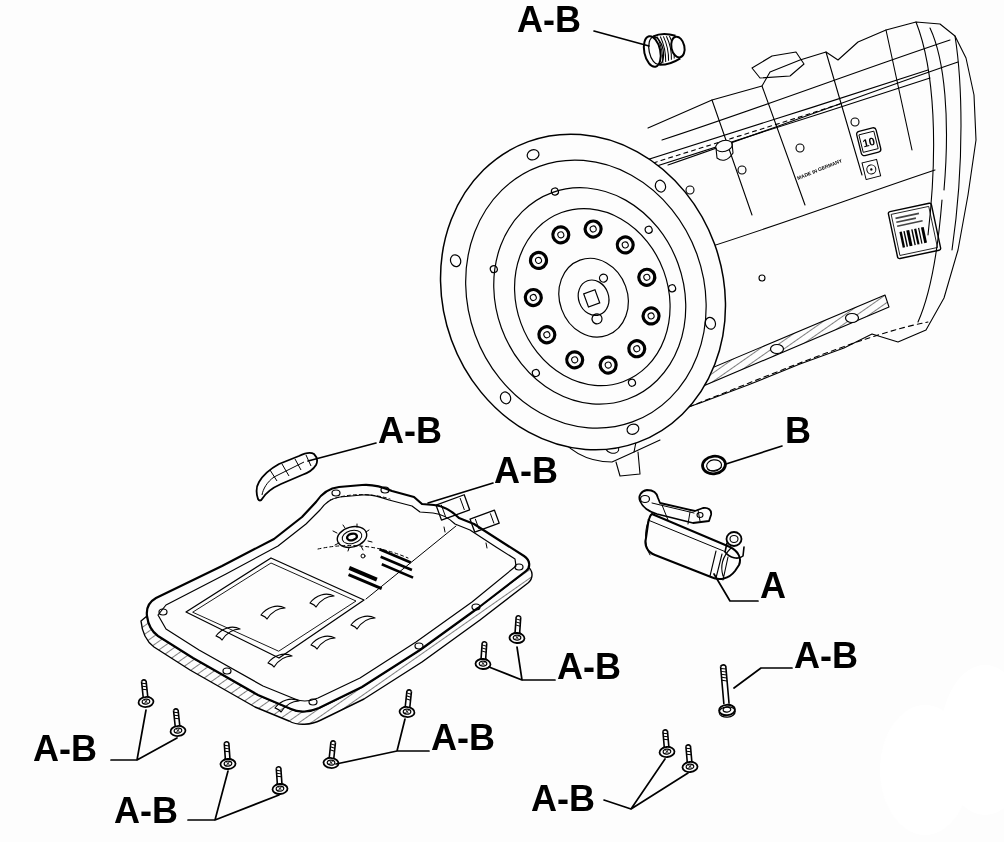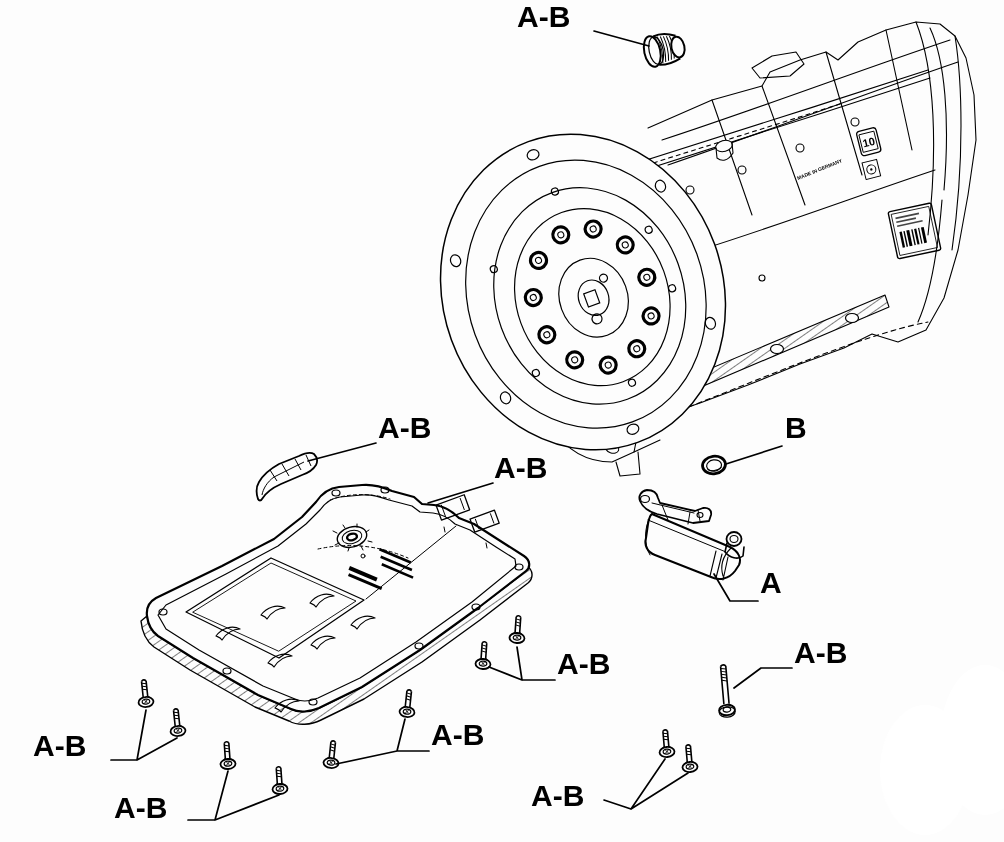--- a/index.html
+++ b/index.html
@@ -1,20 +1,20 @@
 <!DOCTYPE html>
 <html><head>
 <meta charset="utf-8">
 <style>
   html,body{margin:0;padding:0;background:#fdfdfd;}
   .stage{position:relative;width:1004px;height:842px;background:#fdfdfd;overflow:hidden;
          font-family:"Liberation Sans",sans-serif;}
   .stage svg{position:absolute;left:0;top:0;}
   .callout{position:absolute;font-family:"Liberation Sans",sans-serif;font-weight:700;
-           font-size:30px;line-height:1;color:#000;letter-spacing:0px;white-space:nowrap;
+           font-size:36px;line-height:1;color:#000;letter-spacing:0px;white-space:nowrap;
            user-select:none;}
   svg text{font-family:"Liberation Sans",sans-serif;}
 </style>
 </head>
 <body>
 
 <div class="stage">
 
 <svg width="1004" height="842" viewBox="0 0 1004 842">
   <defs>

